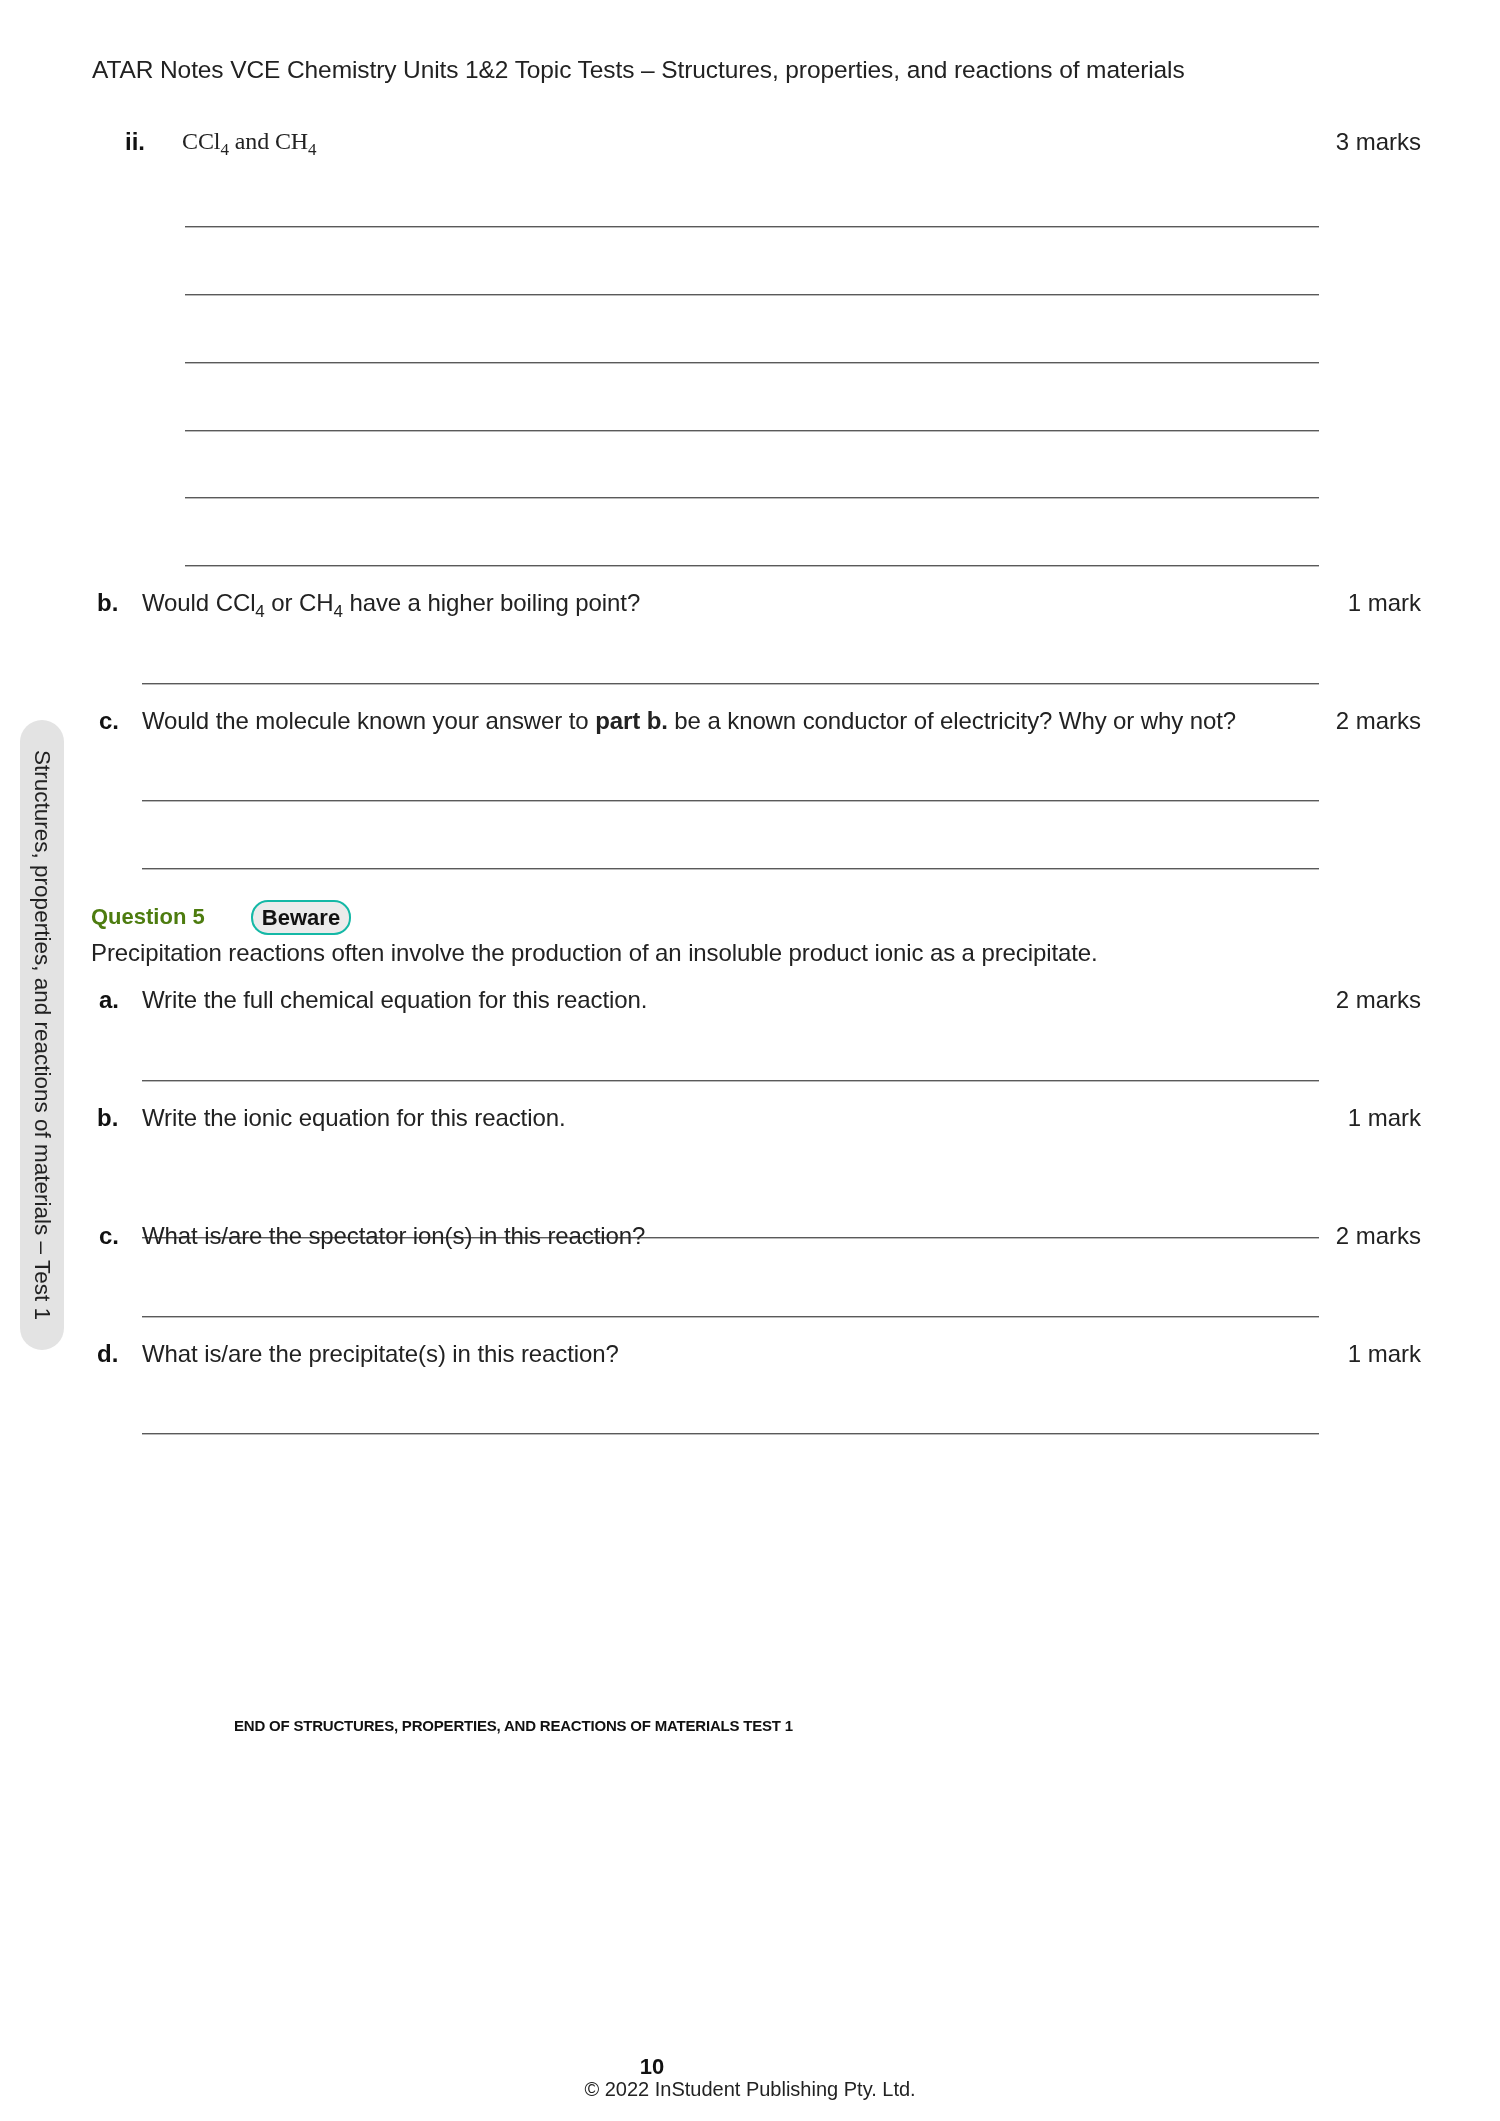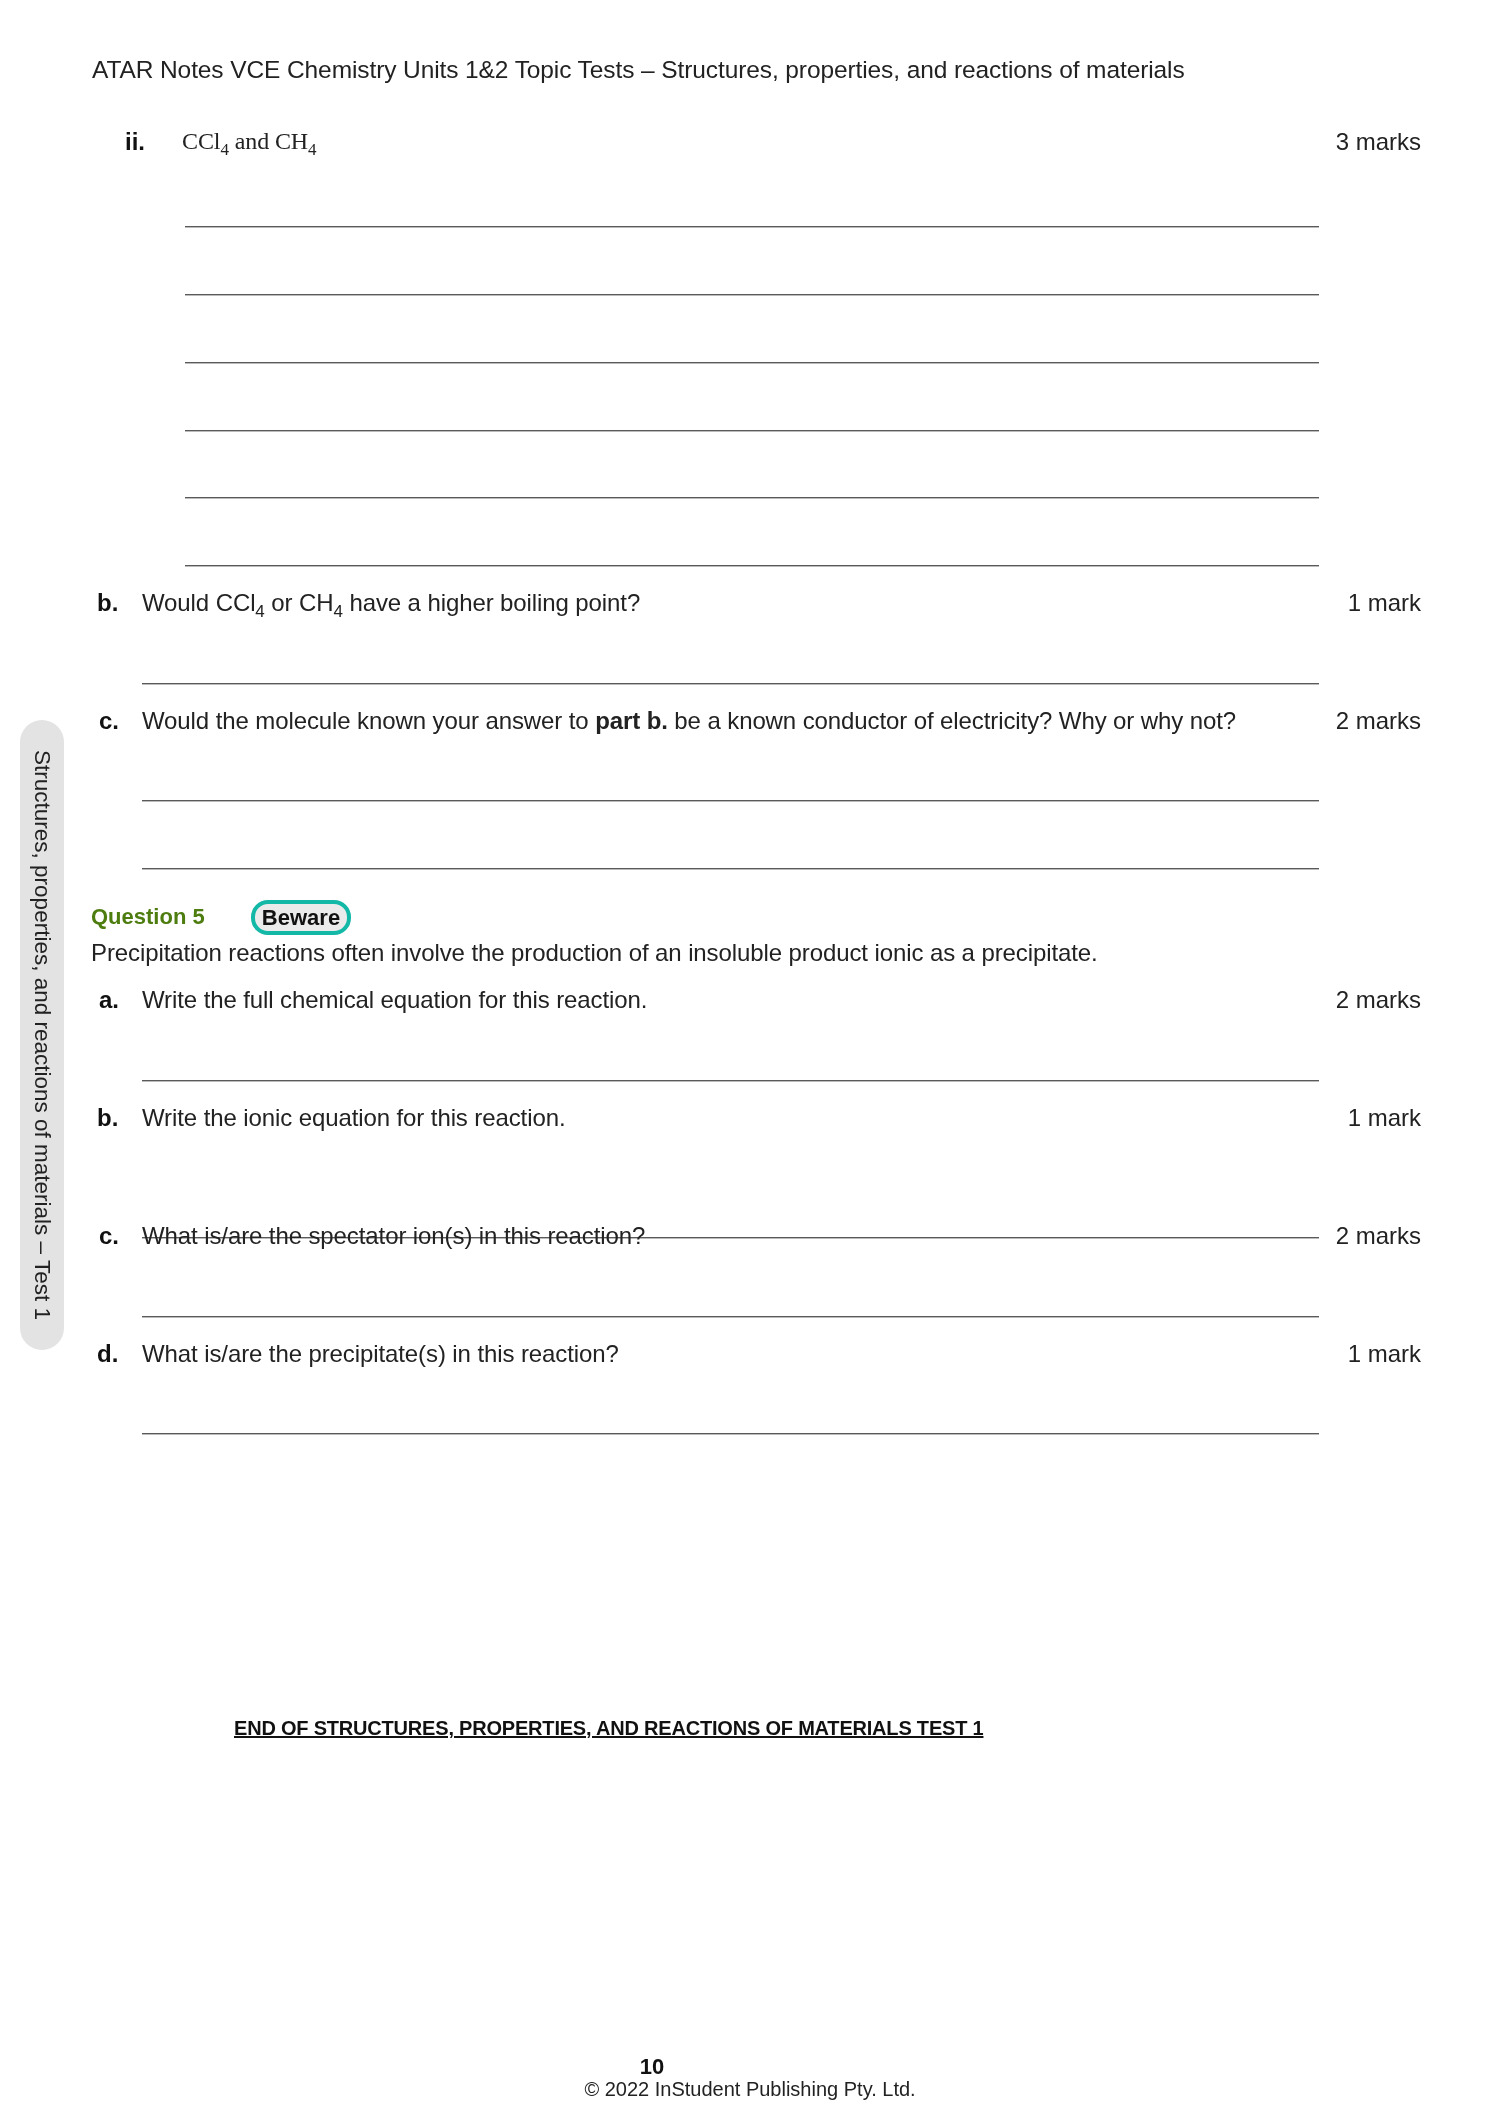--- a/index.html
+++ b/index.html
@@ -27,21 +27,21 @@
     border-bottom: 1px solid #bbb;
     background-clip: padding-box;
   }
   .line.wide { left: 185px; width: 1134px; }
   .line.std { left: 142px; width: 1177px; }
   .qtitle { font-size: 22px; font-weight: bold; color: #4d7c0f; }
   .badge {
     position: absolute;
     left: 251px; top: 900px;
     width: 100px; height: 35px;
-    border: 4px solid #14b8a6;
+    border: 2px solid #14b8a6;
     border-radius: 17px;
     background: #ebebeb;
     font-size: 22px; font-weight: bold; color: #111;
     display: flex; align-items: center; justify-content: center;
   }
   .side-tab {
     position: absolute;
     left: 20px; top: 720px;
     width: 44px; height: 630px;
     background: #e3e3e3;
@@ -49,23 +49,22 @@
   }
   .side-tab-text {
     position: absolute;
     left: 42px; top: 1035px;
     transform: translate(-50%, -50%) rotate(90deg);
     font-size: 22.5px; color: #222;
     white-space: nowrap;
   }
   .end-text {
     left: 234px; top: 1717px;
-    font-size: 20px; font-weight: bold; color: #111;
+    font-size: 15px; font-weight: bold; color: #111;
     letter-spacing: -0.2px;
-    text-decoration: underline;
   }
   .page-num {
     left: 0; width: 1304px; top: 2054px; text-align: center;
     font-size: 22px; font-weight: bold; color: #111;
   }
   .copyright {
     left: 0; width: 1500px; top: 2078px; text-align: center;
     font-size: 20px; color: #222;
   }
 </style>

